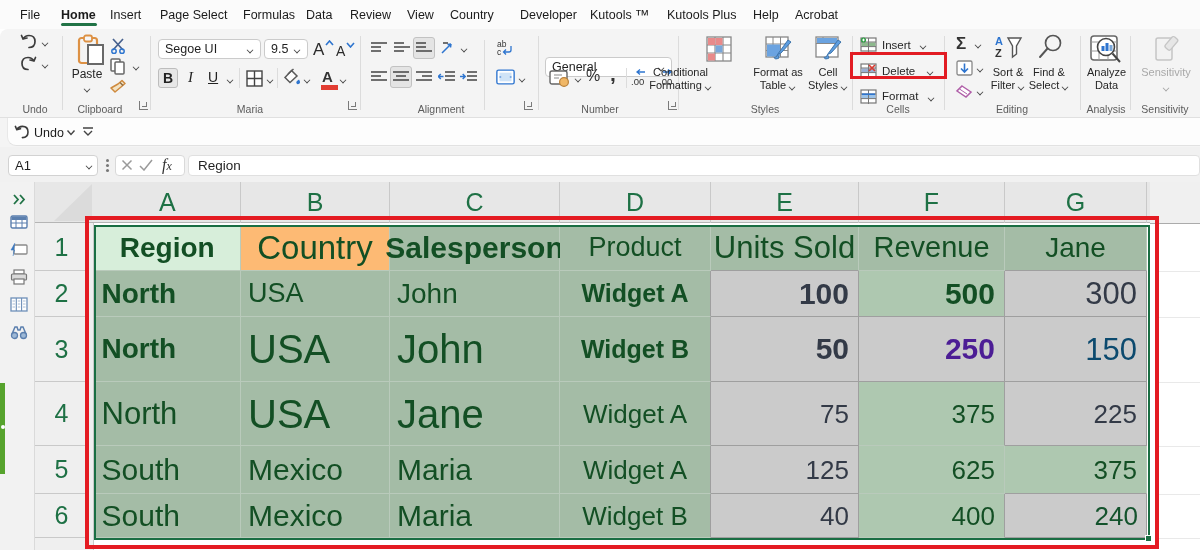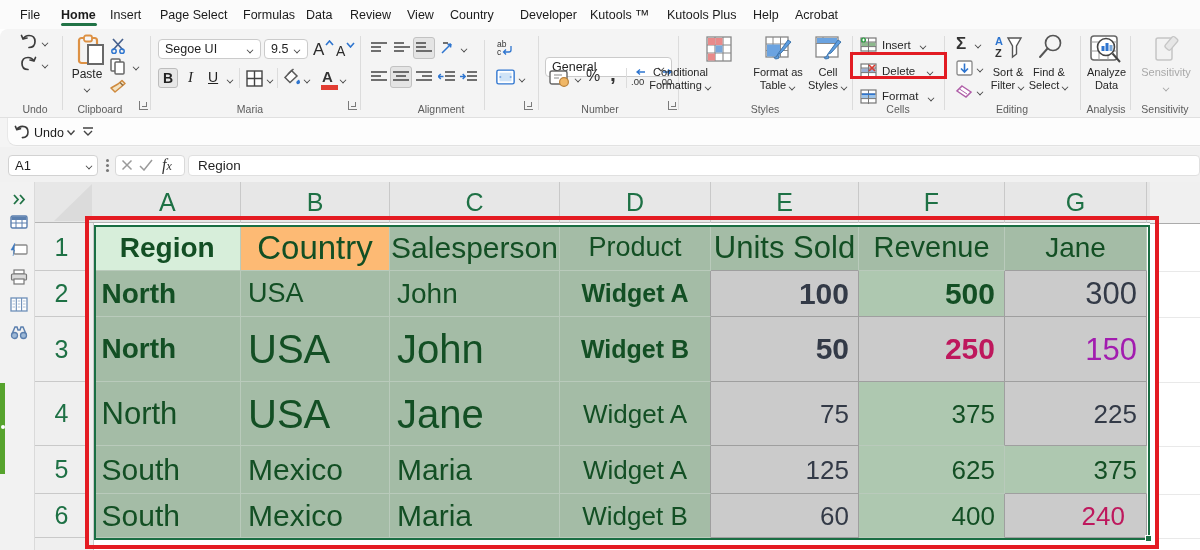--- a/index.html
+++ b/index.html
@@ -365,57 +365,57 @@
 <div class="abs" style="left:35px;top:446px;width:53px;height:48px;display:flex;align-items:center;justify-content:center;font-size:25px;color:#1e7145;border-bottom:1px solid #c9c9c9;box-sizing:border-box;">5</div>
 <div class="abs" style="left:35px;top:494px;width:53px;height:44px;display:flex;align-items:center;justify-content:center;font-size:25px;color:#1e7145;border-bottom:1px solid #c9c9c9;box-sizing:border-box;">6</div>
 <div class="abs" style="left:1158px;top:271px;width:42px;height:1px;background:#e9e9e9;"></div>
 <div class="abs" style="left:1158px;top:317px;width:42px;height:1px;background:#e9e9e9;"></div>
 <div class="abs" style="left:1158px;top:382px;width:42px;height:1px;background:#e9e9e9;"></div>
 <div class="abs" style="left:1158px;top:446px;width:42px;height:1px;background:#e9e9e9;"></div>
 <div class="abs" style="left:1158px;top:494px;width:42px;height:1px;background:#e9e9e9;"></div>
 <div class="abs" style="left:1158px;top:538px;width:42px;height:1px;background:#e9e9e9;"></div>
 <div style="position:absolute;left:94.5px;top:225.5px;width:146.5px;height:45.5px;background:#d7eeda;border-right:1px solid #b9cabb;border-bottom:1px solid #b9cabb;box-sizing:border-box;display:flex;align-items:center;justify-content:center;color:#134f24;font-size:28px;font-weight:700;line-height:1;">Region</div>
 <div style="position:absolute;left:241px;top:225.5px;width:149px;height:45.5px;background:#fdba74;border-right:1px solid #b9cabb;border-bottom:1px solid #b9cabb;box-sizing:border-box;display:flex;align-items:center;justify-content:center;color:#134f24;font-size:33px;font-weight:400;line-height:1;">Country</div>
-<div style="position:absolute;left:390px;top:225.5px;width:170px;height:45.5px;background:#a4bca6;border-right:1px solid #b9cabb;border-bottom:1px solid #b9cabb;box-sizing:border-box;display:flex;align-items:center;justify-content:center;color:#134f24;font-size:30px;font-weight:400;line-height:1;">Salesperson</div>
+<div style="position:absolute;left:390px;top:225.5px;width:170px;height:45.5px;background:#a4bca6;border-right:1px solid #b9cabb;border-bottom:1px solid #b9cabb;box-sizing:border-box;display:flex;align-items:center;justify-content:center;color:#134f24;font-size:30px;font-weight:700;line-height:1;">Salesperson</div>
 <div style="position:absolute;left:560px;top:225.5px;width:151px;height:45.5px;background:#a4bca6;border-right:1px solid #b9cabb;border-bottom:1px solid #b9cabb;box-sizing:border-box;display:flex;align-items:center;justify-content:center;color:#134f24;font-size:27px;font-weight:400;line-height:1;">Product</div>
 <div style="position:absolute;left:711px;top:225.5px;width:148px;height:45.5px;background:#a4bca6;border-right:1px solid #b9cabb;border-bottom:1px solid #9f9f9f;box-sizing:border-box;display:flex;align-items:center;justify-content:center;color:#134f24;font-size:31px;font-weight:400;line-height:1;">Units Sold</div>
 <div style="position:absolute;left:859px;top:225.5px;width:146px;height:45.5px;background:#a4bca6;border-right:1px solid #b9cabb;border-bottom:1px solid #b9cabb;box-sizing:border-box;display:flex;align-items:center;justify-content:center;color:#134f24;font-size:29px;font-weight:400;line-height:1;">Revenue</div>
 <div style="position:absolute;left:1005px;top:225.5px;width:142px;height:45.5px;background:#a4bca6;border-right:1px solid #b9cabb;border-bottom:1px solid #9f9f9f;box-sizing:border-box;display:flex;align-items:center;justify-content:center;color:#134f24;font-size:28px;font-weight:400;line-height:1;">Jane</div>
 <div style="position:absolute;left:94.5px;top:271px;width:146.5px;height:46px;background:#a4bca6;border-right:1px solid #b9cabb;border-bottom:1px solid #b9cabb;box-sizing:border-box;display:flex;align-items:center;justify-content:flex-start;padding-left:7px;color:#134f24;font-size:28px;font-weight:700;line-height:1;">North</div>
 <div style="position:absolute;left:241px;top:271px;width:149px;height:46px;background:#a4bca6;border-right:1px solid #b9cabb;border-bottom:1px solid #b9cabb;box-sizing:border-box;display:flex;align-items:center;justify-content:flex-start;padding-left:7px;color:#134f24;font-size:27px;font-weight:400;line-height:1;">USA</div>
 <div style="position:absolute;left:390px;top:271px;width:170px;height:46px;background:#a4bca6;border-right:1px solid #b9cabb;border-bottom:1px solid #b9cabb;box-sizing:border-box;display:flex;align-items:center;justify-content:flex-start;padding-left:7px;color:#134f24;font-size:28px;font-weight:400;line-height:1;">John</div>
 <div style="position:absolute;left:560px;top:271px;width:151px;height:46px;background:#a4bca6;border-right:1px solid #9f9f9f;border-bottom:1px solid #b9cabb;box-sizing:border-box;display:flex;align-items:center;justify-content:center;color:#134f24;font-size:25px;font-weight:700;line-height:1;">Widget A</div>
 <div style="position:absolute;left:711px;top:271px;width:148px;height:46px;background:#cbcbcb;border-right:1px solid #9f9f9f;border-bottom:1px solid #9f9f9f;box-sizing:border-box;display:flex;align-items:center;justify-content:flex-end;padding-right:9px;color:#333a47;font-size:30px;font-weight:600;line-height:1;">100</div>
 <div style="position:absolute;left:859px;top:271px;width:146px;height:46px;background:#aec8b0;border-right:1px solid #9f9f9f;border-bottom:1px solid #9f9f9f;box-sizing:border-box;display:flex;align-items:center;justify-content:flex-end;padding-right:9px;color:#134f24;font-size:30px;font-weight:600;line-height:1;">500</div>
 <div style="position:absolute;left:1005px;top:271px;width:142px;height:46px;background:#cbcbcb;border-right:1px solid #9f9f9f;border-bottom:1px solid #9f9f9f;box-sizing:border-box;display:flex;align-items:center;justify-content:flex-end;padding-right:9px;color:#333a47;font-size:31px;font-weight:400;line-height:1;">300</div>
 <div style="position:absolute;left:94.5px;top:317px;width:146.5px;height:65px;background:#a4bca6;border-right:1px solid #b9cabb;border-bottom:1px solid #b9cabb;box-sizing:border-box;display:flex;align-items:center;justify-content:flex-start;padding-left:7px;color:#134f24;font-size:28px;font-weight:700;line-height:1;">North</div>
 <div style="position:absolute;left:241px;top:317px;width:149px;height:65px;background:#a4bca6;border-right:1px solid #b9cabb;border-bottom:1px solid #b9cabb;box-sizing:border-box;display:flex;align-items:center;justify-content:flex-start;padding-left:7px;color:#134f24;font-size:40px;font-weight:400;line-height:1;">USA</div>
 <div style="position:absolute;left:390px;top:317px;width:170px;height:65px;background:#a4bca6;border-right:1px solid #b9cabb;border-bottom:1px solid #b9cabb;box-sizing:border-box;display:flex;align-items:center;justify-content:flex-start;padding-left:7px;color:#134f24;font-size:40px;font-weight:400;line-height:1;">John</div>
 <div style="position:absolute;left:560px;top:317px;width:151px;height:65px;background:#a4bca6;border-right:1px solid #9f9f9f;border-bottom:1px solid #b9cabb;box-sizing:border-box;display:flex;align-items:center;justify-content:center;color:#134f24;font-size:25px;font-weight:700;line-height:1;">Widget B</div>
 <div style="position:absolute;left:711px;top:317px;width:148px;height:65px;background:#cbcbcb;border-right:1px solid #9f9f9f;border-bottom:1px solid #9f9f9f;box-sizing:border-box;display:flex;align-items:center;justify-content:flex-end;padding-right:9px;color:#333a47;font-size:30px;font-weight:600;line-height:1;">50</div>
-<div style="position:absolute;left:859px;top:317px;width:146px;height:65px;background:#cbcbcb;border-right:1px solid #9f9f9f;border-bottom:1px solid #9f9f9f;box-sizing:border-box;display:flex;align-items:center;justify-content:flex-end;padding-right:9px;color:#be185d;font-size:30px;font-weight:600;line-height:1;">250</div>
-<div style="position:absolute;left:1005px;top:317px;width:142px;height:65px;background:#cbcbcb;border-right:1px solid #9f9f9f;border-bottom:1px solid #9f9f9f;box-sizing:border-box;display:flex;align-items:center;justify-content:flex-end;padding-right:9px;color:#a21caf;font-size:31px;font-weight:400;line-height:1;">150</div>
+<div style="position:absolute;left:859px;top:317px;width:146px;height:65px;background:#cbcbcb;border-right:1px solid #9f9f9f;border-bottom:1px solid #9f9f9f;box-sizing:border-box;display:flex;align-items:center;justify-content:flex-end;padding-right:9px;color:#4c1d95;font-size:30px;font-weight:600;line-height:1;">250</div>
+<div style="position:absolute;left:1005px;top:317px;width:142px;height:65px;background:#cbcbcb;border-right:1px solid #9f9f9f;border-bottom:1px solid #9f9f9f;box-sizing:border-box;display:flex;align-items:center;justify-content:flex-end;padding-right:9px;color:#0c4a6e;font-size:31px;font-weight:400;line-height:1;">150</div>
 <div style="position:absolute;left:94.5px;top:382px;width:146.5px;height:64px;background:#a4bca6;border-right:1px solid #b9cabb;border-bottom:1px solid #b9cabb;box-sizing:border-box;display:flex;align-items:center;justify-content:flex-start;padding-left:7px;color:#134f24;font-size:31px;font-weight:400;line-height:1;">North</div>
 <div style="position:absolute;left:241px;top:382px;width:149px;height:64px;background:#a4bca6;border-right:1px solid #b9cabb;border-bottom:1px solid #b9cabb;box-sizing:border-box;display:flex;align-items:center;justify-content:flex-start;padding-left:7px;color:#134f24;font-size:40px;font-weight:400;line-height:1;">USA</div>
 <div style="position:absolute;left:390px;top:382px;width:170px;height:64px;background:#a4bca6;border-right:1px solid #b9cabb;border-bottom:1px solid #b9cabb;box-sizing:border-box;display:flex;align-items:center;justify-content:flex-start;padding-left:7px;color:#134f24;font-size:40px;font-weight:400;line-height:1;">Jane</div>
 <div style="position:absolute;left:560px;top:382px;width:151px;height:64px;background:#a4bca6;border-right:1px solid #9f9f9f;border-bottom:1px solid #b9cabb;box-sizing:border-box;display:flex;align-items:center;justify-content:center;color:#134f24;font-size:26px;font-weight:400;line-height:1;">Widget A</div>
 <div style="position:absolute;left:711px;top:382px;width:148px;height:64px;background:#cbcbcb;border-right:1px solid #9f9f9f;border-bottom:1px solid #9f9f9f;box-sizing:border-box;display:flex;align-items:center;justify-content:flex-end;padding-right:9px;color:#333a47;font-size:26px;font-weight:400;line-height:1;">75</div>
 <div style="position:absolute;left:859px;top:382px;width:146px;height:64px;background:#aec8b0;border-right:1px solid #9f9f9f;border-bottom:1px solid #b9cabb;box-sizing:border-box;display:flex;align-items:center;justify-content:flex-end;padding-right:9px;color:#134f24;font-size:26px;font-weight:400;line-height:1;">375</div>
 <div style="position:absolute;left:1005px;top:382px;width:142px;height:64px;background:#cbcbcb;border-right:1px solid #9f9f9f;border-bottom:1px solid #9f9f9f;box-sizing:border-box;display:flex;align-items:center;justify-content:flex-end;padding-right:9px;color:#333a47;font-size:26px;font-weight:400;line-height:1;">225</div>
 <div style="position:absolute;left:94.5px;top:446px;width:146.5px;height:48px;background:#a4bca6;border-right:1px solid #b9cabb;border-bottom:1px solid #b9cabb;box-sizing:border-box;display:flex;align-items:center;justify-content:flex-start;padding-left:7px;color:#134f24;font-size:30px;font-weight:400;line-height:1;">South</div>
 <div style="position:absolute;left:241px;top:446px;width:149px;height:48px;background:#a4bca6;border-right:1px solid #b9cabb;border-bottom:1px solid #b9cabb;box-sizing:border-box;display:flex;align-items:center;justify-content:flex-start;padding-left:7px;color:#134f24;font-size:30px;font-weight:400;line-height:1;">Mexico</div>
 <div style="position:absolute;left:390px;top:446px;width:170px;height:48px;background:#a4bca6;border-right:1px solid #b9cabb;border-bottom:1px solid #b9cabb;box-sizing:border-box;display:flex;align-items:center;justify-content:flex-start;padding-left:7px;color:#134f24;font-size:30px;font-weight:400;line-height:1;">Maria</div>
 <div style="position:absolute;left:560px;top:446px;width:151px;height:48px;background:#a4bca6;border-right:1px solid #9f9f9f;border-bottom:1px solid #b9cabb;box-sizing:border-box;display:flex;align-items:center;justify-content:center;color:#134f24;font-size:26px;font-weight:400;line-height:1;">Widget A</div>
 <div style="position:absolute;left:711px;top:446px;width:148px;height:48px;background:#cbcbcb;border-right:1px solid #9f9f9f;border-bottom:1px solid #9f9f9f;box-sizing:border-box;display:flex;align-items:center;justify-content:flex-end;padding-right:9px;color:#333a47;font-size:26px;font-weight:400;line-height:1;">125</div>
 <div style="position:absolute;left:859px;top:446px;width:146px;height:48px;background:#aec8b0;border-right:1px solid #b9cabb;border-bottom:1px solid #b9cabb;box-sizing:border-box;display:flex;align-items:center;justify-content:flex-end;padding-right:9px;color:#134f24;font-size:26px;font-weight:400;line-height:1;">625</div>
 <div style="position:absolute;left:1005px;top:446px;width:142px;height:48px;background:#aec8b0;border-right:1px solid #b9cabb;border-bottom:1px solid #9f9f9f;box-sizing:border-box;display:flex;align-items:center;justify-content:flex-end;padding-right:9px;color:#134f24;font-size:26px;font-weight:400;line-height:1;">375</div>
 <div style="position:absolute;left:94.5px;top:494px;width:146.5px;height:44px;background:#a4bca6;border-right:1px solid #b9cabb;border-bottom:1px solid #b9cabb;box-sizing:border-box;display:flex;align-items:center;justify-content:flex-start;padding-left:7px;color:#134f24;font-size:30px;font-weight:400;line-height:1;">South</div>
 <div style="position:absolute;left:241px;top:494px;width:149px;height:44px;background:#a4bca6;border-right:1px solid #b9cabb;border-bottom:1px solid #b9cabb;box-sizing:border-box;display:flex;align-items:center;justify-content:flex-start;padding-left:7px;color:#134f24;font-size:30px;font-weight:400;line-height:1;">Mexico</div>
 <div style="position:absolute;left:390px;top:494px;width:170px;height:44px;background:#a4bca6;border-right:1px solid #b9cabb;border-bottom:1px solid #b9cabb;box-sizing:border-box;display:flex;align-items:center;justify-content:flex-start;padding-left:7px;color:#134f24;font-size:30px;font-weight:400;line-height:1;">Maria</div>
 <div style="position:absolute;left:560px;top:494px;width:151px;height:44px;background:#a4bca6;border-right:1px solid #9f9f9f;border-bottom:1px solid #b9cabb;box-sizing:border-box;display:flex;align-items:center;justify-content:center;color:#134f24;font-size:26px;font-weight:400;line-height:1;">Widget B</div>
-<div style="position:absolute;left:711px;top:494px;width:148px;height:44px;background:#cbcbcb;border-right:1px solid #9f9f9f;border-bottom:1px solid #9f9f9f;box-sizing:border-box;display:flex;align-items:center;justify-content:flex-end;padding-right:9px;color:#333a47;font-size:26px;font-weight:400;line-height:1;">60</div>
+<div style="position:absolute;left:711px;top:494px;width:148px;height:44px;background:#cbcbcb;border-right:1px solid #9f9f9f;border-bottom:1px solid #9f9f9f;box-sizing:border-box;display:flex;align-items:center;justify-content:flex-end;padding-right:9px;color:#333a47;font-size:26px;font-weight:400;line-height:1;">40</div>
 <div style="position:absolute;left:859px;top:494px;width:146px;height:44px;background:#aec8b0;border-right:1px solid #9f9f9f;border-bottom:1px solid #b9cabb;box-sizing:border-box;display:flex;align-items:center;justify-content:flex-end;padding-right:9px;color:#134f24;font-size:26px;font-weight:400;line-height:1;">400</div>
-<div style="position:absolute;left:1005px;top:494px;width:142px;height:44px;background:#cbcbcb;border-right:1px solid #9f9f9f;border-bottom:1px solid #9f9f9f;box-sizing:border-box;display:flex;align-items:center;justify-content:flex-end;padding-right:21px;color:#be185d;font-size:26px;font-weight:400;line-height:1;">240</div>
+<div style="position:absolute;left:1005px;top:494px;width:142px;height:44px;background:#cbcbcb;border-right:1px solid #9f9f9f;border-bottom:1px solid #9f9f9f;box-sizing:border-box;display:flex;align-items:center;justify-content:flex-end;padding-right:8px;color:#14532d;font-size:26px;font-weight:400;line-height:1;">240</div>
 
 <div class="abs" style="left:94px;top:225px;width:1056px;height:315px;border:2.5px solid #1a6e43;"></div>
 <div class="abs" style="left:1145px;top:535px;width:7px;height:7px;background:#1a6e43;border:1.5px solid #fff;"></div>
 
 <div class="abs" style="left:84.5px;top:215.5px;width:1074px;height:333px;border:4.5px solid #e41b22;"></div>
 
 </body></html>

